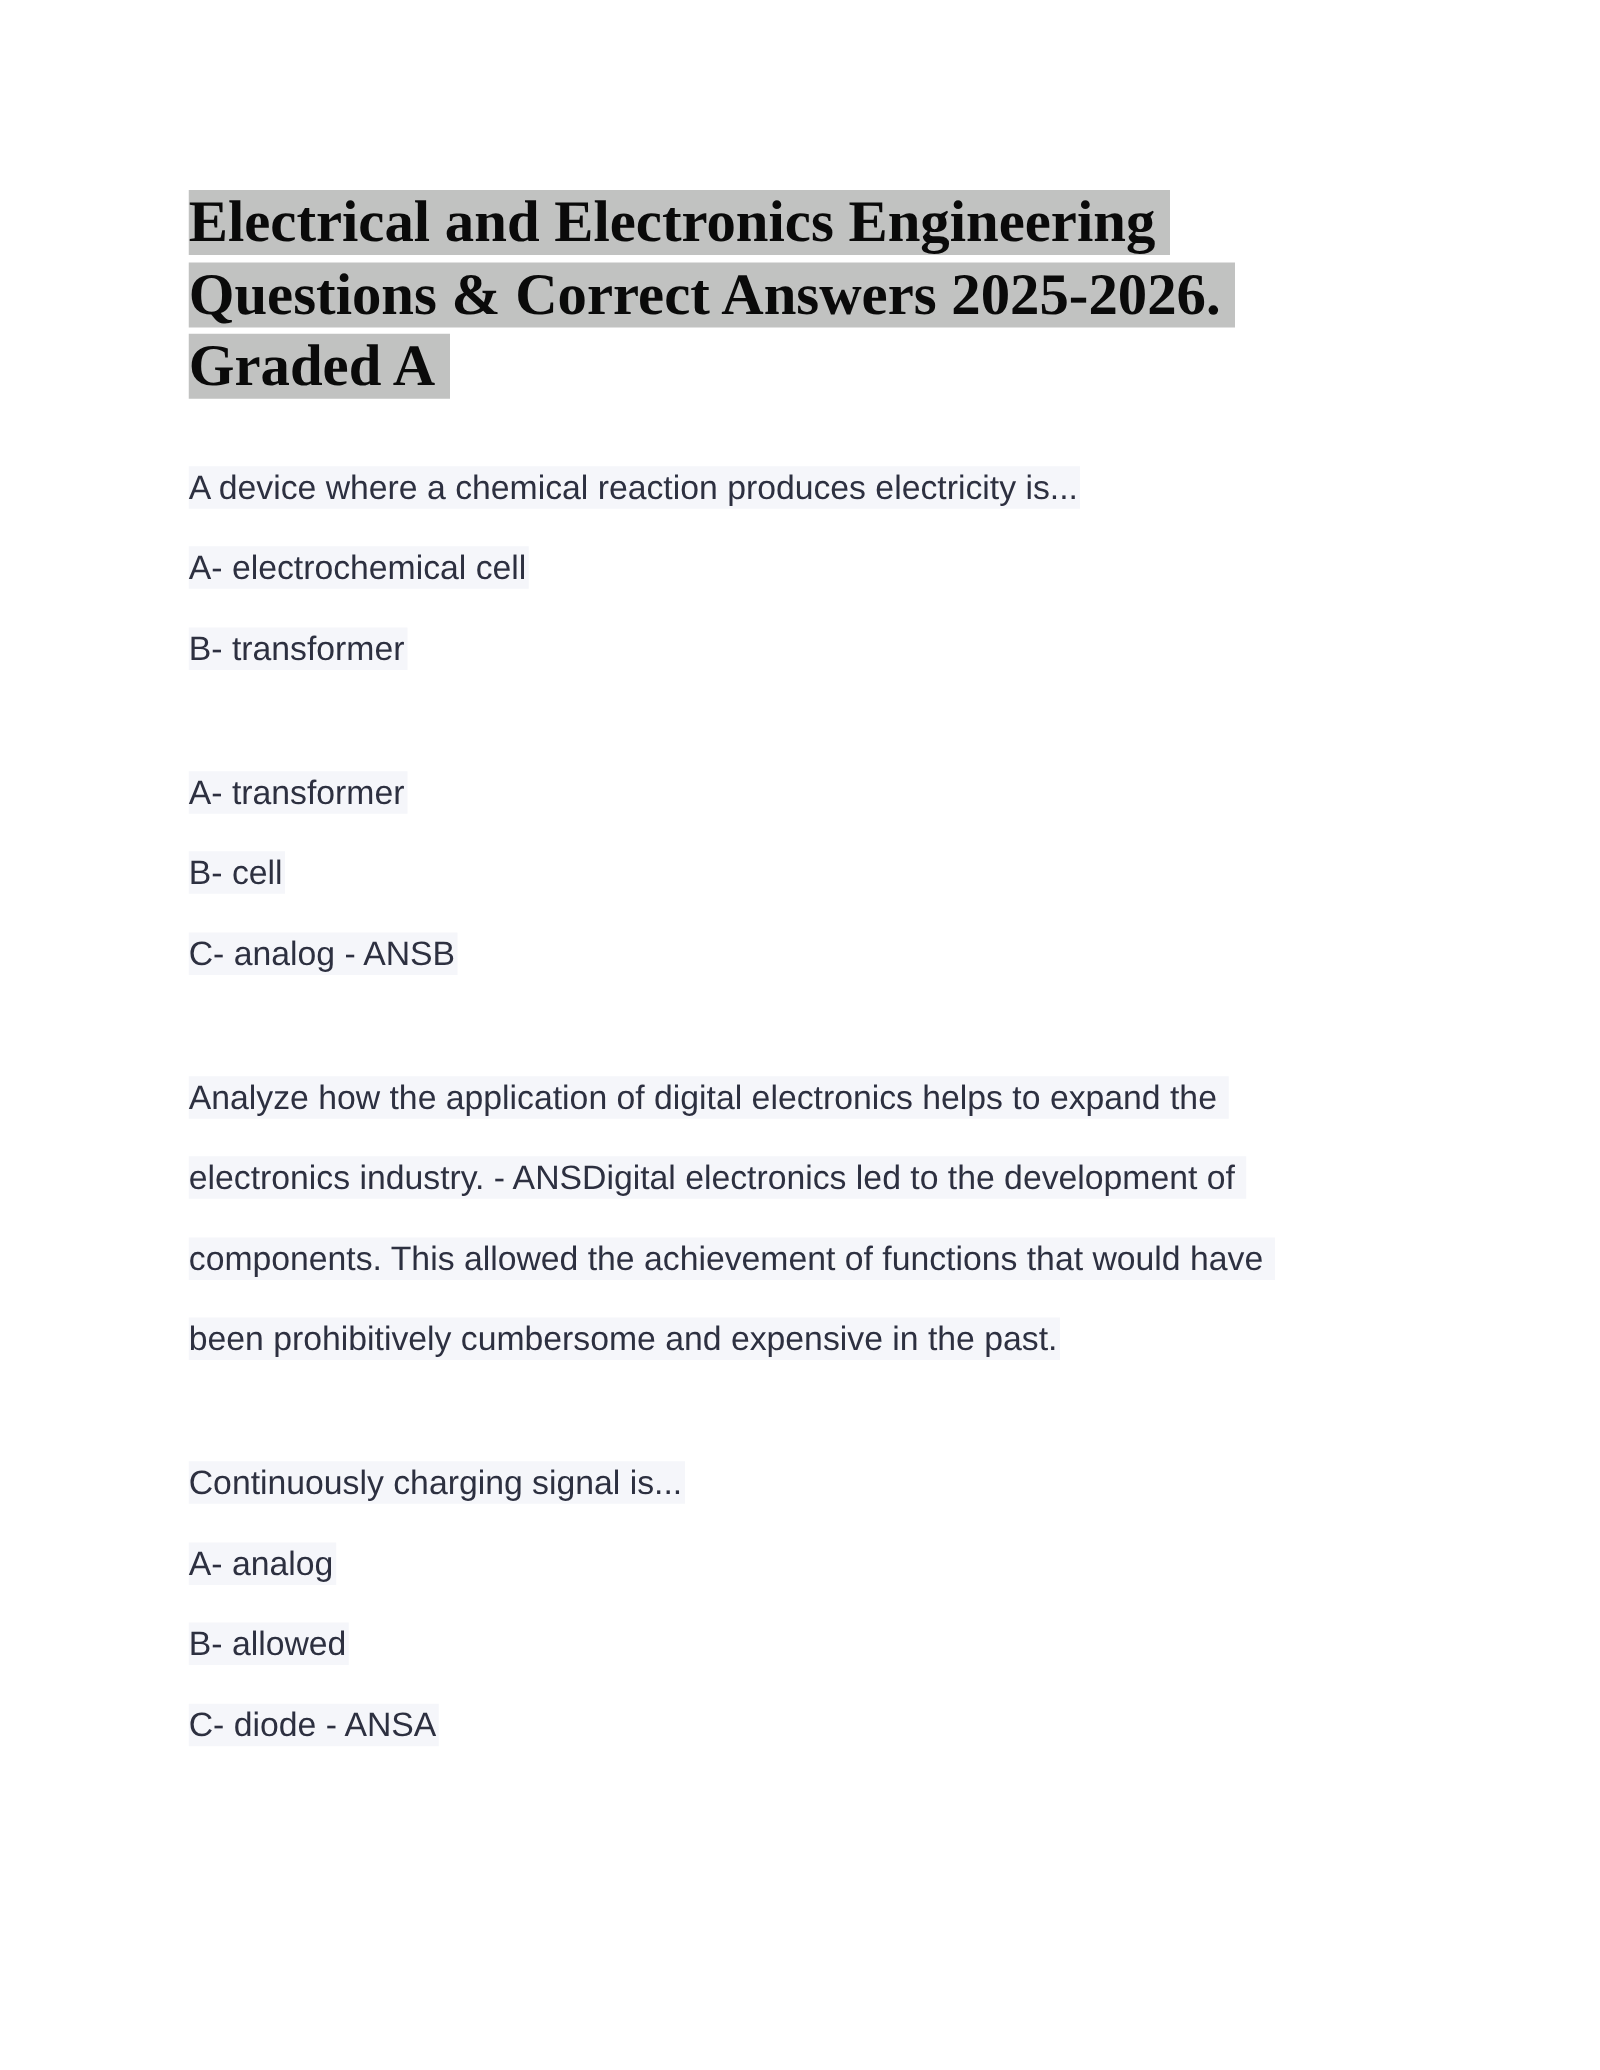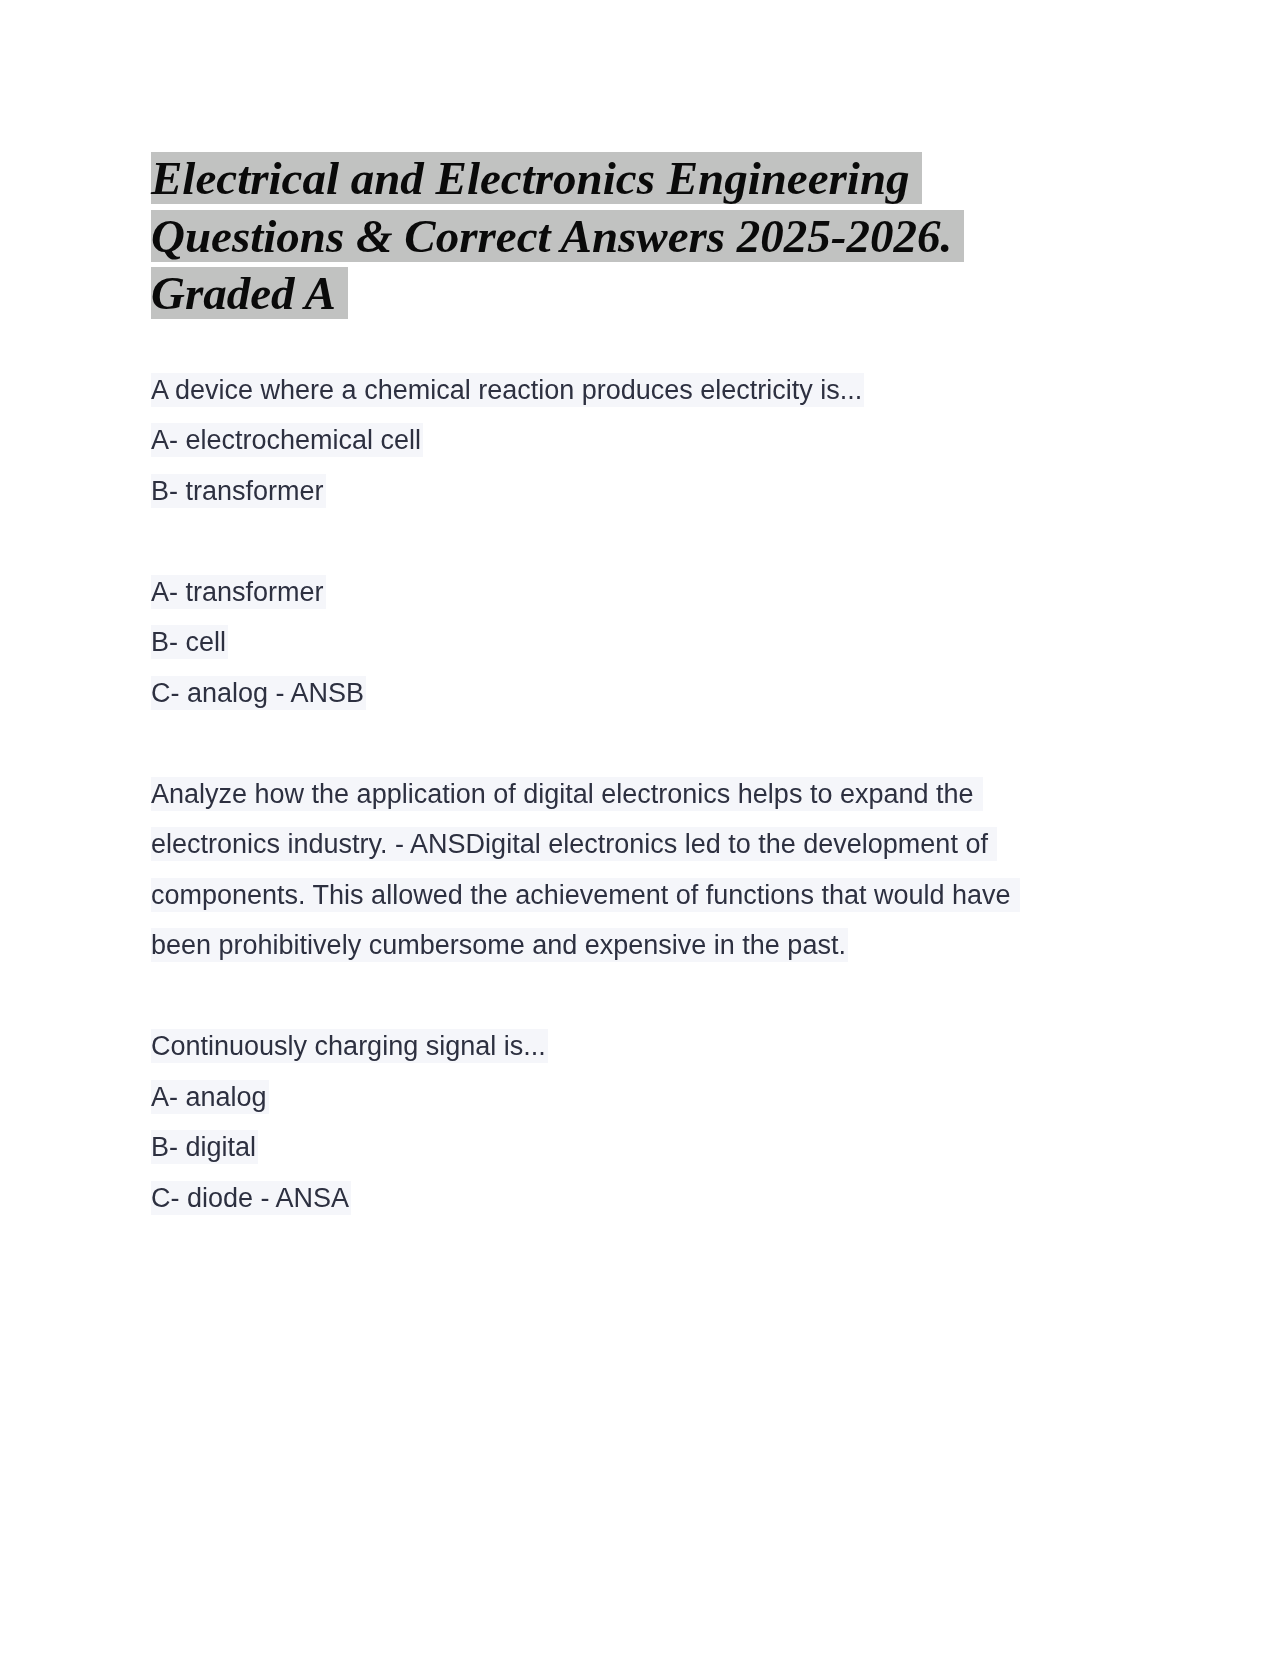--- a/index.html
+++ b/index.html
@@ -19,40 +19,40 @@
       top: 150px;
       width: 1000px;
     }
     .title {
       margin: 0;
       font-family: "Liberation Serif", serif;
       font-weight: bold;
       font-size: 47px;
       line-height: 57.5px;
       color: #0a0a0a;
-      font-style: italic;
     }
     .title-line {
       display: inline;
       background: #c1c2c1;
       padding-right: 12px;
       box-decoration-break: clone;
       -webkit-box-decoration-break: clone;
     }
     .title-row { display: block; height: 57.5px; }
     .body {
       margin-top: 50px;
       font-family: "Liberation Sans", sans-serif;
       font-size: 27px;
       color: #2d3040;
     }
     .line {
       display: block;
       height: 50.5px;
       line-height: 34px;
+      margin-top: 14px;
     }
     .hl {
       display: inline-block;
       background: #f5f6fa;
       height: 34px;
       line-height: 34px;
       padding-right: 2px;
       white-space: pre;
     }
     .blank { display: block; height: 50.5px; }
@@ -88,18 +88,18 @@
       <span class="line"><span class="hl">Analyze how the application of digital electronics helps to expand the </span></span>
       <span class="line"><span class="hl">electronics industry. - ANSDigital electronics led to the development of </span></span>
       <span class="line"><span class="hl">components. This allowed the achievement of functions that would have </span></span>
       <span class="line"><span class="hl">been prohibitively cumbersome and expensive in the past.</span></span>
     </div>
     <span class="blank"></span>
 
     <div class="question-block">
       <span class="line"><span class="hl">Continuously charging signal is...</span></span>
       <span class="line"><span class="hl">A- analog</span></span>
-      <span class="line"><span class="hl">B- digital</span></span>
+      <span class="line"><span class="hl">B- allowed</span></span>
       <span class="line"><span class="hl">C- diode - ANSA</span></span>
     </div>
 
   </div>
 </div>
 
 </body></html>

